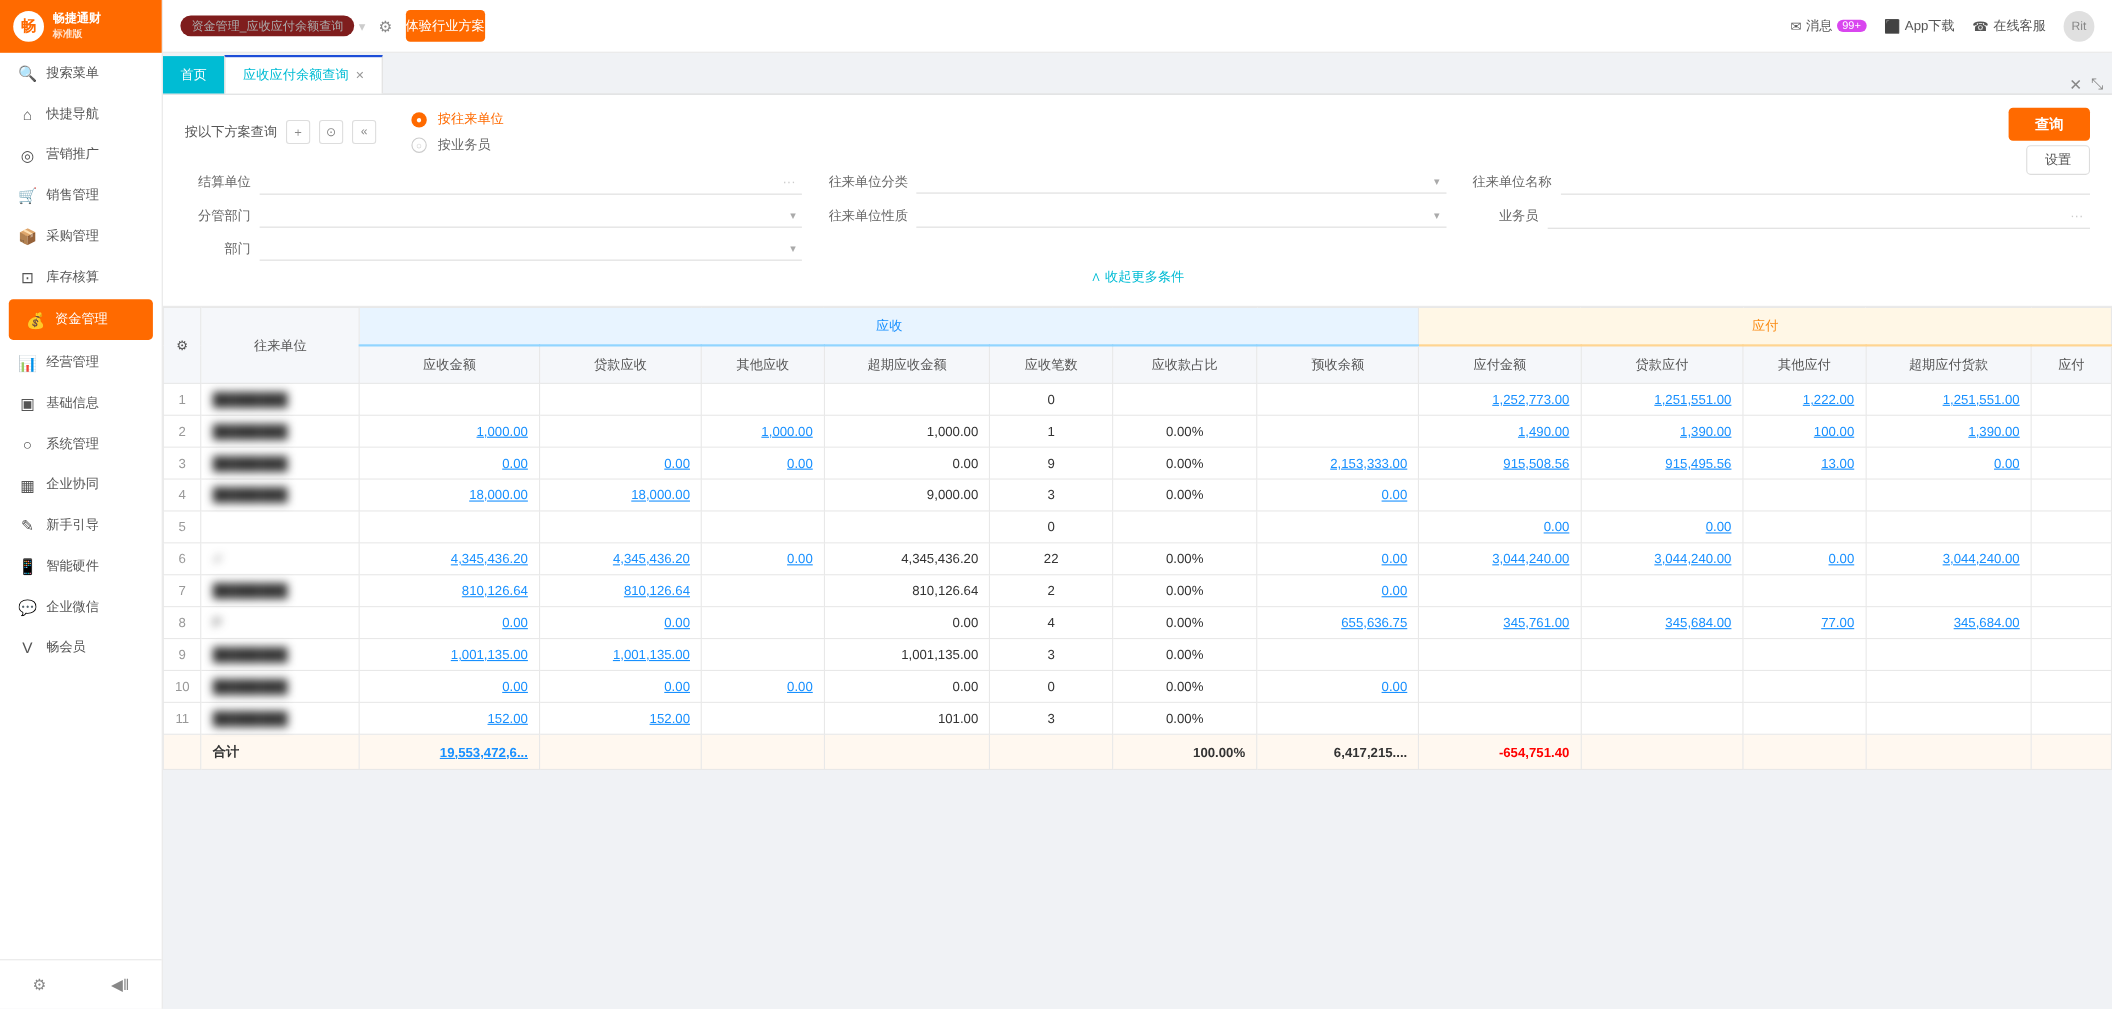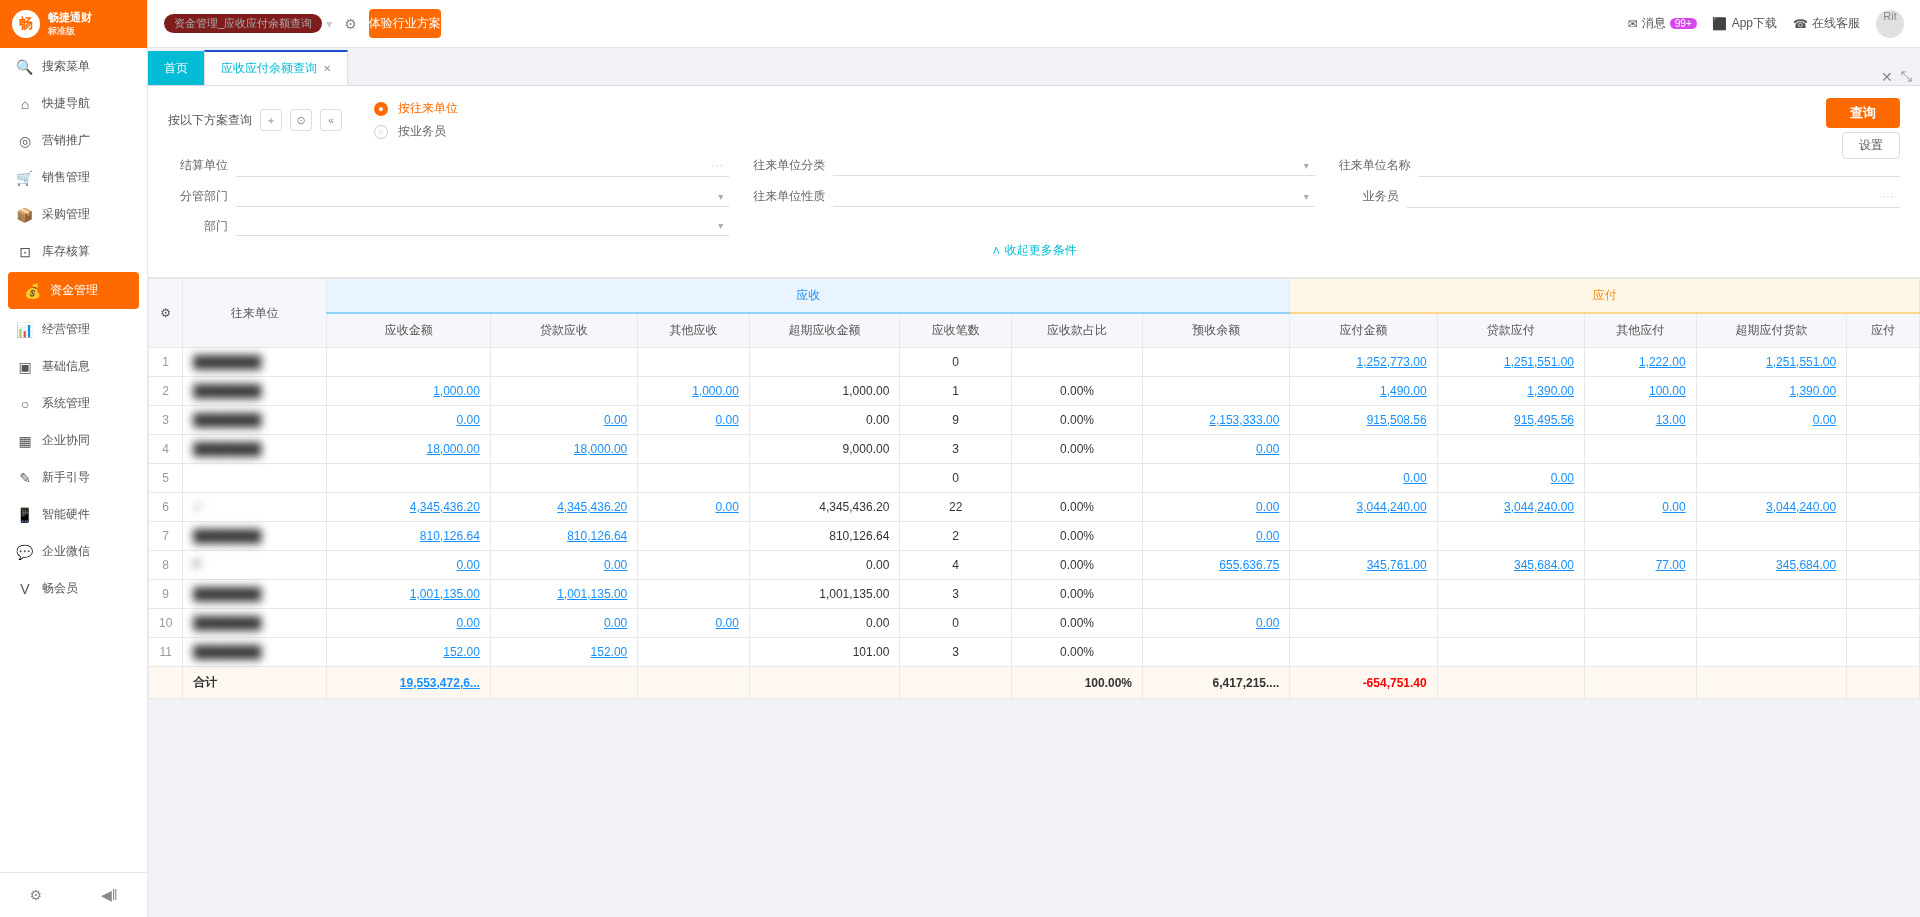--- a/index.html
+++ b/index.html
@@ -248,21 +248,21 @@
       <span class="badge">99+</span>
     </div>
     <div class="header-right-item">
       <span>⬛</span>
       <span>App下载</span>
     </div>
     <div class="header-right-item">
       <span>☎</span>
       <span>在线客服</span>
     </div>
-    <div class="header-avatar" style="display:flex;align-items:flex-start;justify-content:center;font-size:11px;color:#888;">
+    <div class="header-avatar" style="display:flex;align-items:center;justify-content:center;font-size:11px;color:#888;">
       <span>Rit</span>
     </div>
   </div>
 </div>
 
 <div class="tab-bar">
   <div class="tab-home tab-item">
     <span>首页</span>
   </div>
   <div class="tab-item active">

